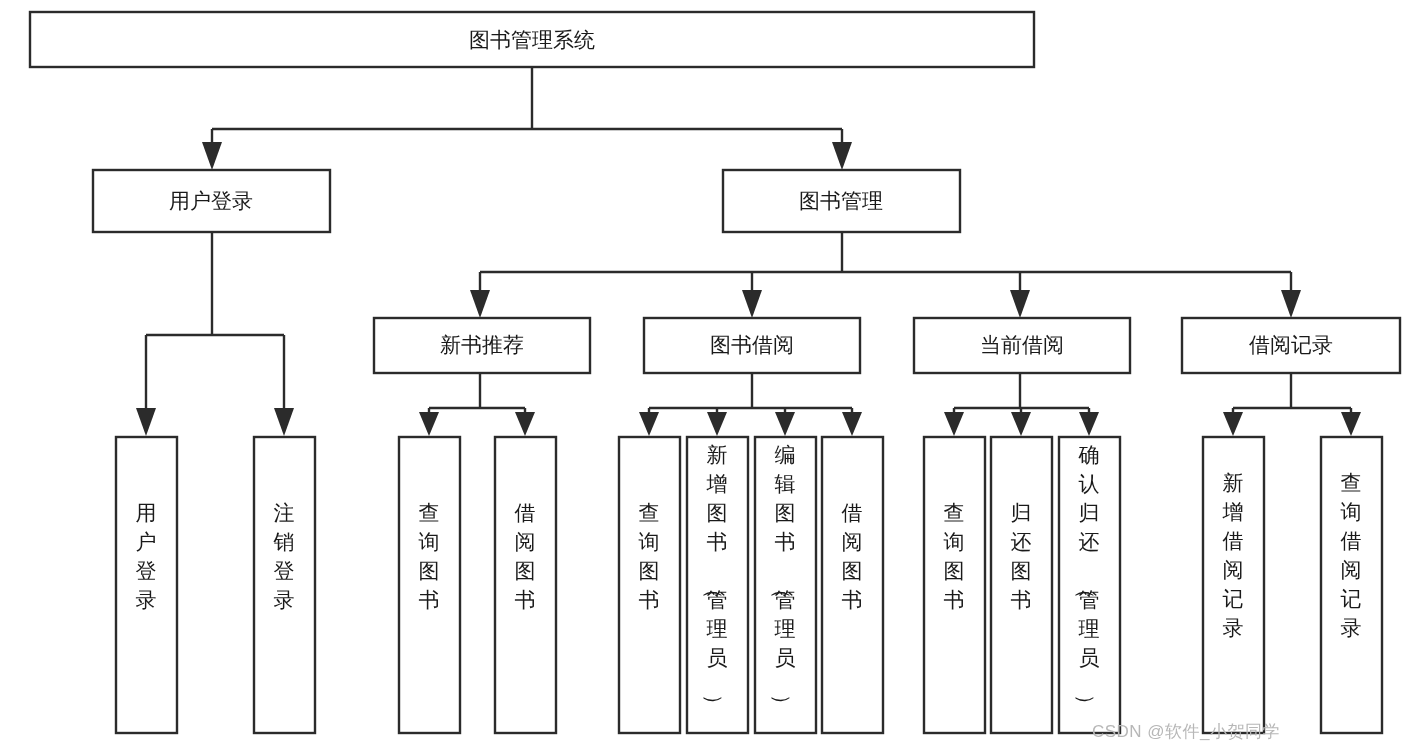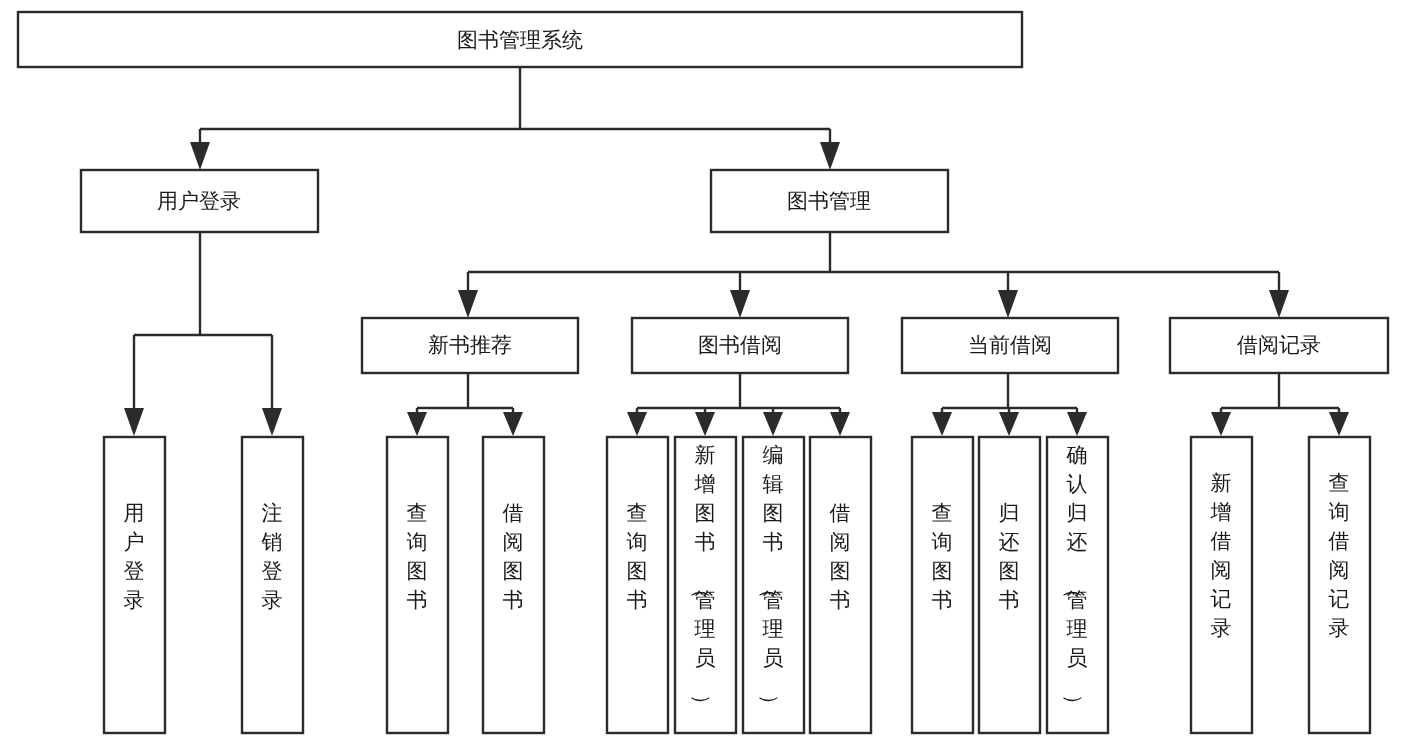--- a/index.html
+++ b/index.html
@@ -12,20 +12,21 @@
     height: 747px;
     font-family: "Liberation Sans", "DejaVu Sans", sans-serif;
     overflow: hidden;
     position: relative;
   }
   #diagram-root {
     position: relative;
     width: 1278px;
     height: 747px;
     background: #ffffff;
+    margin-left: 12px;
   }
   svg#flow {
     position: absolute;
     left: 0;
     top: 0;
     width: 1405px;
     height: 747px;
     display: block;
   }
   .node-rect {
@@ -227,13 +228,14 @@
       <rect class="node-rect" x="1191" y="437" width="61" height="296"></rect>
       <text class="node-label-v" x="1221" y="490"><tspan x="1221" y="490">新</tspan><tspan x="1221" y="519">增</tspan><tspan x="1221" y="548">借</tspan><tspan x="1221" y="577">阅</tspan><tspan x="1221" y="606">记</tspan><tspan x="1221" y="635">录</tspan></text>
     </g>
     <g>
       <rect class="node-rect" x="1309" y="437" width="61" height="296"></rect>
       <text class="node-label-v" x="1339" y="490"><tspan x="1339" y="490">查</tspan><tspan x="1339" y="519">询</tspan><tspan x="1339" y="548">借</tspan><tspan x="1339" y="577">阅</tspan><tspan x="1339" y="606">记</tspan><tspan x="1339" y="635">录</tspan></text>
     </g>
 
   </svg>
 
+  <div class="watermark">CSDN @软件_小贺同学</div>
 </div>
 
 </body></html>

